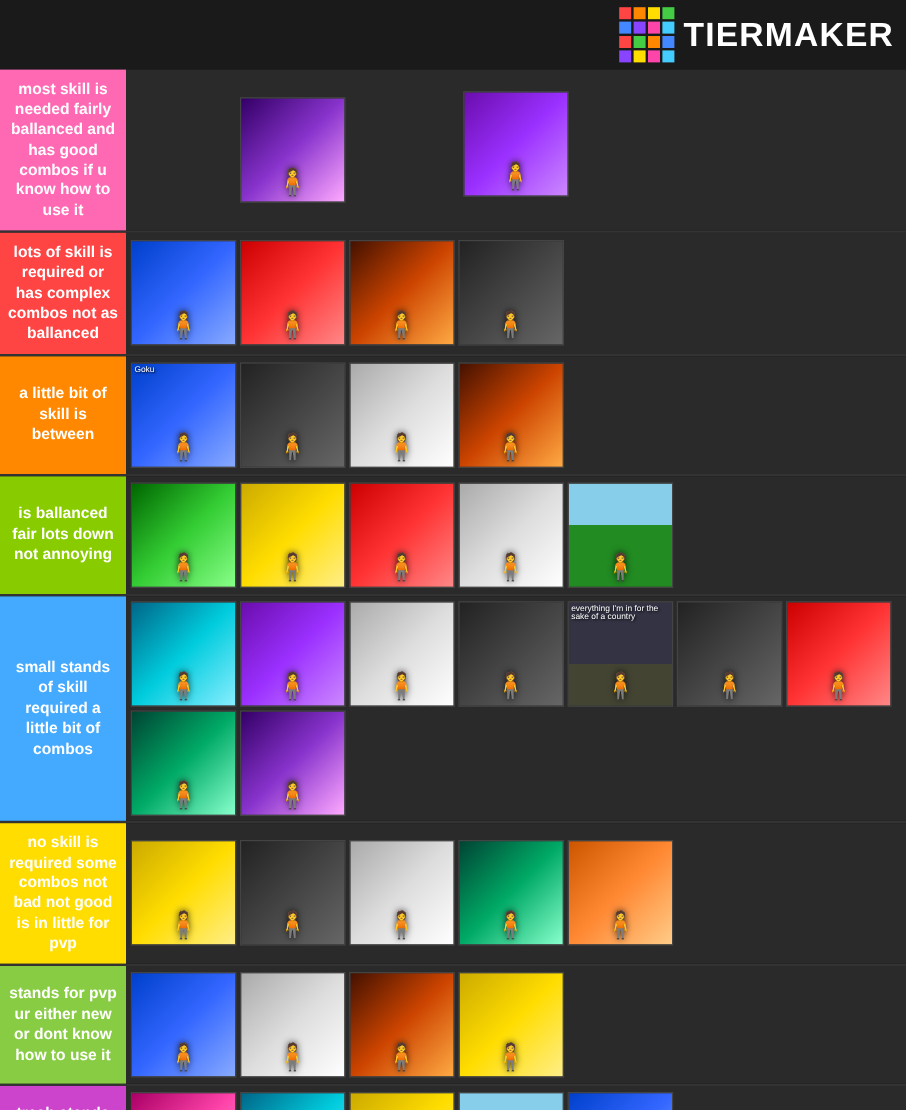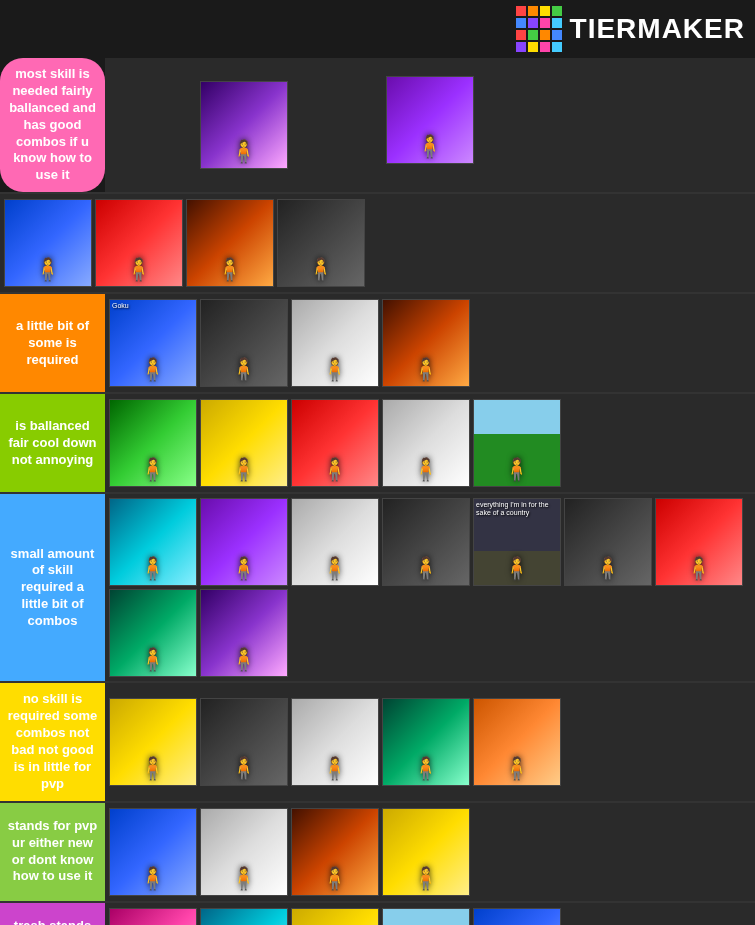--- a/index.html
+++ b/index.html
@@ -134,86 +134,87 @@
         <div class="logo-cell" style="background-color: rgb(255, 221, 0);"></div>
         <div class="logo-cell" style="background-color: rgb(255, 68, 170);"></div>
         <div class="logo-cell" style="background-color: rgb(68, 204, 255);"></div>
       </div>
     <div class="logo-text">TiERMaKeR</div>
   </div>
 </div>
 
 <div id="tier-container">
     <div class="tier-row">
-      <div class="tier-label" style="background-color: rgb(255, 105, 180); border-radius: 23px;">most skill is needed fairly ballanced and has good combos if u know how to use it</div>
+      <div class="tier-label" style="background-color: rgb(255, 105, 180);">most skill is needed fairly ballanced and has good combos if u know how to use it</div>
       <div class="tier-content">
         <div class="tier-img img-purple img-figure" style="position: relative;">
           <div style="position: absolute; bottom: 3px; left: 50%; transform: translateX(-50%); font-size: 22px; filter: drop-shadow(rgba(0, 0, 0, 0.8) 0px 0px 3px);">🧍</div>
         </div>
         <div class="tier-img img-mixed1" style="position: relative;">
           <div style="position: absolute; bottom: 3px; left: 50%; transform: translateX(-50%); font-size: 22px; filter: drop-shadow(rgba(0, 0, 0, 0.8) 0px 0px 3px);">🧍</div>
         </div>
       </div>
     </div>
     <div class="tier-row">
+      <div class="tier-label" style="background-color: rgb(255, 68, 68);">lots of skill is required or has complex combos not as ballanced</div>
       <div class="tier-content">
         <div class="tier-img img-blue" style="position: relative;">
           <div style="position: absolute; bottom: 3px; left: 50%; transform: translateX(-50%); font-size: 22px; filter: drop-shadow(rgba(0, 0, 0, 0.8) 0px 0px 3px);">🧍</div>
         </div>
         <div class="tier-img img-red" style="position: relative;">
           <div style="position: absolute; bottom: 3px; left: 50%; transform: translateX(-50%); font-size: 22px; filter: drop-shadow(rgba(0, 0, 0, 0.8) 0px 0px 3px);">🧍</div>
         </div>
         <div class="tier-img img-mixed3" style="position: relative;">
           <div style="position: absolute; bottom: 3px; left: 50%; transform: translateX(-50%); font-size: 22px; filter: drop-shadow(rgba(0, 0, 0, 0.8) 0px 0px 3px);">🧍</div>
         </div>
         <div class="tier-img img-dark" style="position: relative;">
           <div style="position: absolute; bottom: 3px; left: 50%; transform: translateX(-50%); font-size: 22px; filter: drop-shadow(rgba(0, 0, 0, 0.8) 0px 0px 3px);">🧍</div>
         </div>
       </div>
     </div>
     <div class="tier-row">
-      <div class="tier-label" style="background-color: rgb(255, 136, 0);">a little bit of some is required</div>
+      <div class="tier-label" style="background-color: rgb(255, 136, 0);">a little bit of skill is between</div>
       <div class="tier-content">
         <div class="tier-img img-blue" style="position: relative;">
           <div style="position: absolute; bottom: 3px; left: 50%; transform: translateX(-50%); font-size: 22px; filter: drop-shadow(rgba(0, 0, 0, 0.8) 0px 0px 3px);">🧍</div>
           <div class="img-text-overlay">Goku</div>
         </div>
         <div class="tier-img img-dark" style="position: relative;">
           <div style="position: absolute; bottom: 3px; left: 50%; transform: translateX(-50%); font-size: 22px; filter: drop-shadow(rgba(0, 0, 0, 0.8) 0px 0px 3px);">🧍</div>
         </div>
         <div class="tier-img img-white" style="position: relative;">
           <div style="position: absolute; bottom: 3px; left: 50%; transform: translateX(-50%); font-size: 22px; filter: drop-shadow(rgba(0, 0, 0, 0.8) 0px 0px 3px);">🧍</div>
         </div>
         <div class="tier-img img-mixed3" style="position: relative;">
           <div style="position: absolute; bottom: 3px; left: 50%; transform: translateX(-50%); font-size: 22px; filter: drop-shadow(rgba(0, 0, 0, 0.8) 0px 0px 3px);">🧍</div>
         </div>
       </div>
     </div>
     <div class="tier-row">
-      <div class="tier-label" style="background-color: rgb(136, 204, 0);">is ballanced fair cool down not annoying</div>
+      <div class="tier-label" style="background-color: rgb(136, 204, 0);">is ballanced fair lots down not annoying</div>
       <div class="tier-content">
         <div class="tier-img img-green" style="position: relative;">
           <div style="position: absolute; bottom: 3px; left: 50%; transform: translateX(-50%); font-size: 22px; filter: drop-shadow(rgba(0, 0, 0, 0.8) 0px 0px 3px);">🧍</div>
         </div>
         <div class="tier-img img-yellow" style="position: relative;">
           <div style="position: absolute; bottom: 3px; left: 50%; transform: translateX(-50%); font-size: 22px; filter: drop-shadow(rgba(0, 0, 0, 0.8) 0px 0px 3px);">🧍</div>
         </div>
         <div class="tier-img img-red" style="position: relative;">
           <div style="position: absolute; bottom: 3px; left: 50%; transform: translateX(-50%); font-size: 22px; filter: drop-shadow(rgba(0, 0, 0, 0.8) 0px 0px 3px);">🧍</div>
         </div>
         <div class="tier-img img-white" style="position: relative;">
           <div style="position: absolute; bottom: 3px; left: 50%; transform: translateX(-50%); font-size: 22px; filter: drop-shadow(rgba(0, 0, 0, 0.8) 0px 0px 3px);">🧍</div>
         </div>
         <div class="tier-img img-scene1" style="position: relative;">
           <div style="position: absolute; bottom: 3px; left: 50%; transform: translateX(-50%); font-size: 22px; filter: drop-shadow(rgba(0, 0, 0, 0.8) 0px 0px 3px);">🧍</div>
         </div>
       </div>
     </div>
     <div class="tier-row">
-      <div class="tier-label" style="background-color: rgb(68, 170, 255);">small amount of skill required a little bit of combos</div>
+      <div class="tier-label" style="background-color: rgb(68, 170, 255);">small stands of skill required a little bit of combos</div>
       <div class="tier-content">
         <div class="tier-img img-cyan" style="position: relative;">
           <div style="position: absolute; bottom: 3px; left: 50%; transform: translateX(-50%); font-size: 22px; filter: drop-shadow(rgba(0, 0, 0, 0.8) 0px 0px 3px);">🧍</div>
         </div>
         <div class="tier-img img-purple" style="position: relative;">
           <div style="position: absolute; bottom: 3px; left: 50%; transform: translateX(-50%); font-size: 22px; filter: drop-shadow(rgba(0, 0, 0, 0.8) 0px 0px 3px);">🧍</div>
         </div>
         <div class="tier-img img-white" style="position: relative;">
           <div style="position: absolute; bottom: 3px; left: 50%; transform: translateX(-50%); font-size: 22px; filter: drop-shadow(rgba(0, 0, 0, 0.8) 0px 0px 3px);">🧍</div>
         </div>

